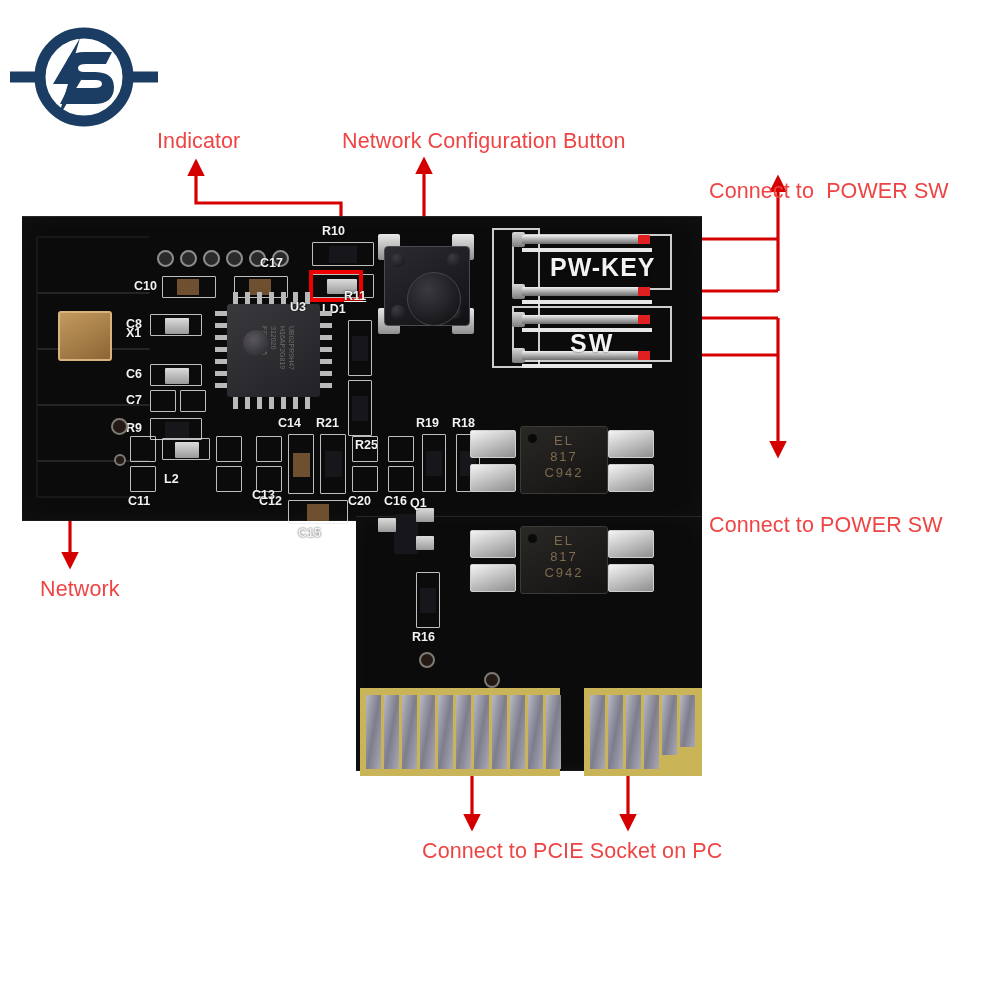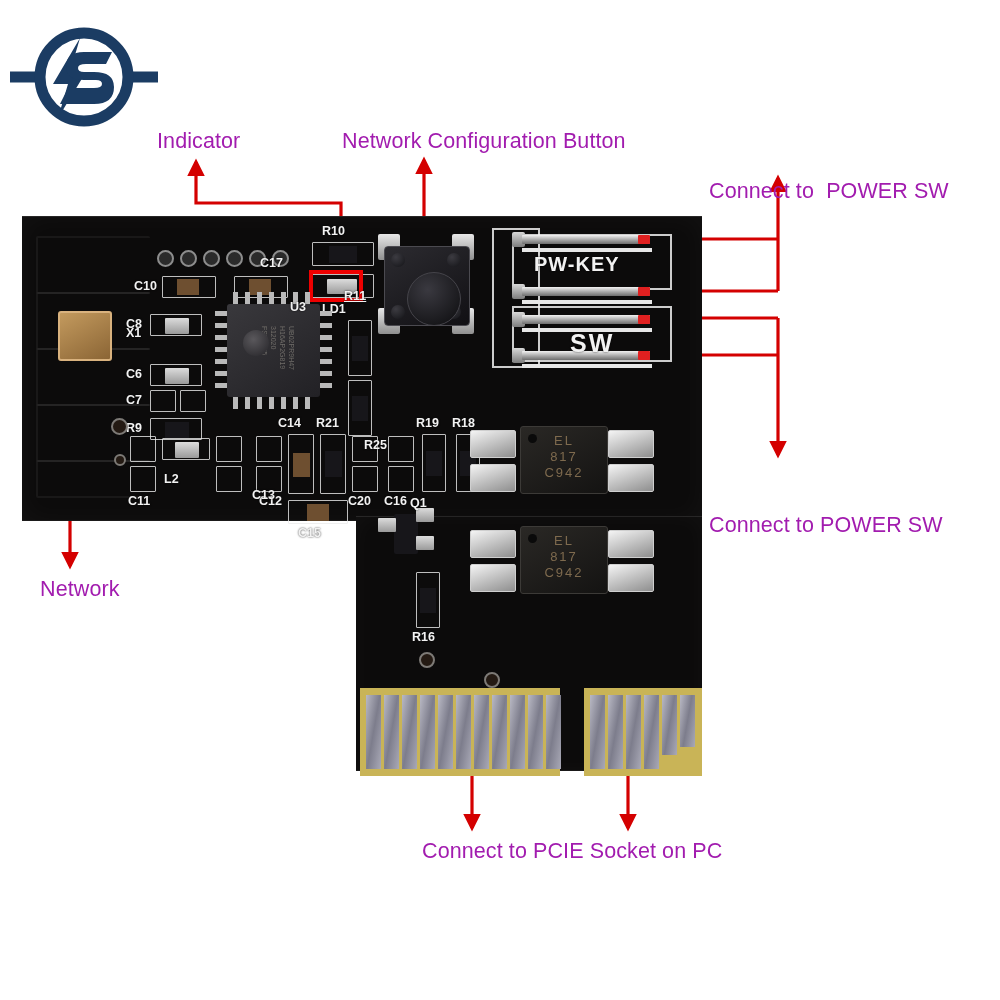--- a/index.html
+++ b/index.html
@@ -3,21 +3,21 @@
 <meta charset="utf-8">
 <style>
   html,body{margin:0;padding:0;background:#ffffff;}
   body{width:1000px;height:1000px;position:relative;overflow:hidden;
        font-family:"Liberation Sans",sans-serif;color:#000;}
 
   
   #logo{position:absolute;left:8px;top:22px;width:152px;height:110px;}
 
   
-  .label{position:absolute;font-size:21.5px;line-height:26px;color:#a21caf;
+  .label{position:absolute;font-size:21.5px;line-height:26px;color:#ef4444;
          white-space:pre;letter-spacing:.1px;}
 
   
   #leaders{position:absolute;left:0;top:0;width:1000px;height:1000px;}
 
   
   #board{position:absolute;left:22px;top:216px;width:680px;height:570px;}
   .pcb{position:absolute;background:#0c0b0b;}
   .pcb-top{left:0;top:0;width:680px;height:305px;
            box-shadow:inset 0 0 30px rgba(255,255,255,.035);}
@@ -34,21 +34,21 @@
 
   
   .cmp{position:absolute;box-sizing:border-box;
        border:1.6px solid rgba(235,235,235,.80);border-radius:1px;}
   .pad{position:absolute;background:linear-gradient(#dcdcdc,#9a9a9a);border-radius:1px;}
   .body-tan{position:absolute;background:#6e4f30;}
   .body-dk{position:absolute;background:#17161a;}
   .silk{position:absolute;color:#f2f2f2;font-size:12.5px;font-weight:bold;
         font-family:"Liberation Sans",sans-serif;white-space:nowrap;
         text-shadow:0 0 2px rgba(0,0,0,.8);}
-  .silk.big{font-size:20px;letter-spacing:1px;}
+  .silk.big{font-size:25px;letter-spacing:1px;margin-left:16px;}
   .silk.big2{font-size:25px;letter-spacing:2px;}
 
   
   .via{position:absolute;width:13px;height:13px;border-radius:50%;
        background:#2b2b2b;border:2px solid #8d8d8d;}
   .hole{position:absolute;border-radius:50%;background:#241a13;
         border:2px solid #7d7a76;}
 
   
   #u3{position:absolute;left:205px;top:88px;width:93px;height:93px;
@@ -328,21 +328,21 @@
   <div class="silk" style="left:276px;top:310px;">C15</div>
 
   <div class="cmp" style="left:326px;top:104px;width:24px;height:56px;">
     <div class="body-dk" style="left:3px;top:15px;width:16px;height:25px;"></div>
   </div>
   <div class="silk" style="left:322px;top:73px;text-decoration:underline;">R11</div>
 
   <div class="cmp" style="left:326px;top:164px;width:24px;height:56px;">
     <div class="body-dk" style="left:3px;top:15px;width:16px;height:25px;"></div>
   </div>
-  <div class="silk" style="left:342px;top:222px;">R25</div>
+  <div class="silk" style="left:333px;top:222px;">R25</div>
 
   <div id="btn">
     <div class="btn-leg" style="left:0px;top:0px;"></div>
     <div class="btn-leg" style="left:74px;top:0px;"></div>
     <div class="btn-leg" style="left:0px;top:74px;"></div>
     <div class="btn-leg" style="left:74px;top:74px;"></div>
     <div id="btn-body">
       <div class="btn-dot" style="left:6px;top:6px;"></div>
       <div class="btn-dot" style="left:62px;top:6px;"></div>
       <div class="btn-dot" style="left:6px;top:58px;"></div>

